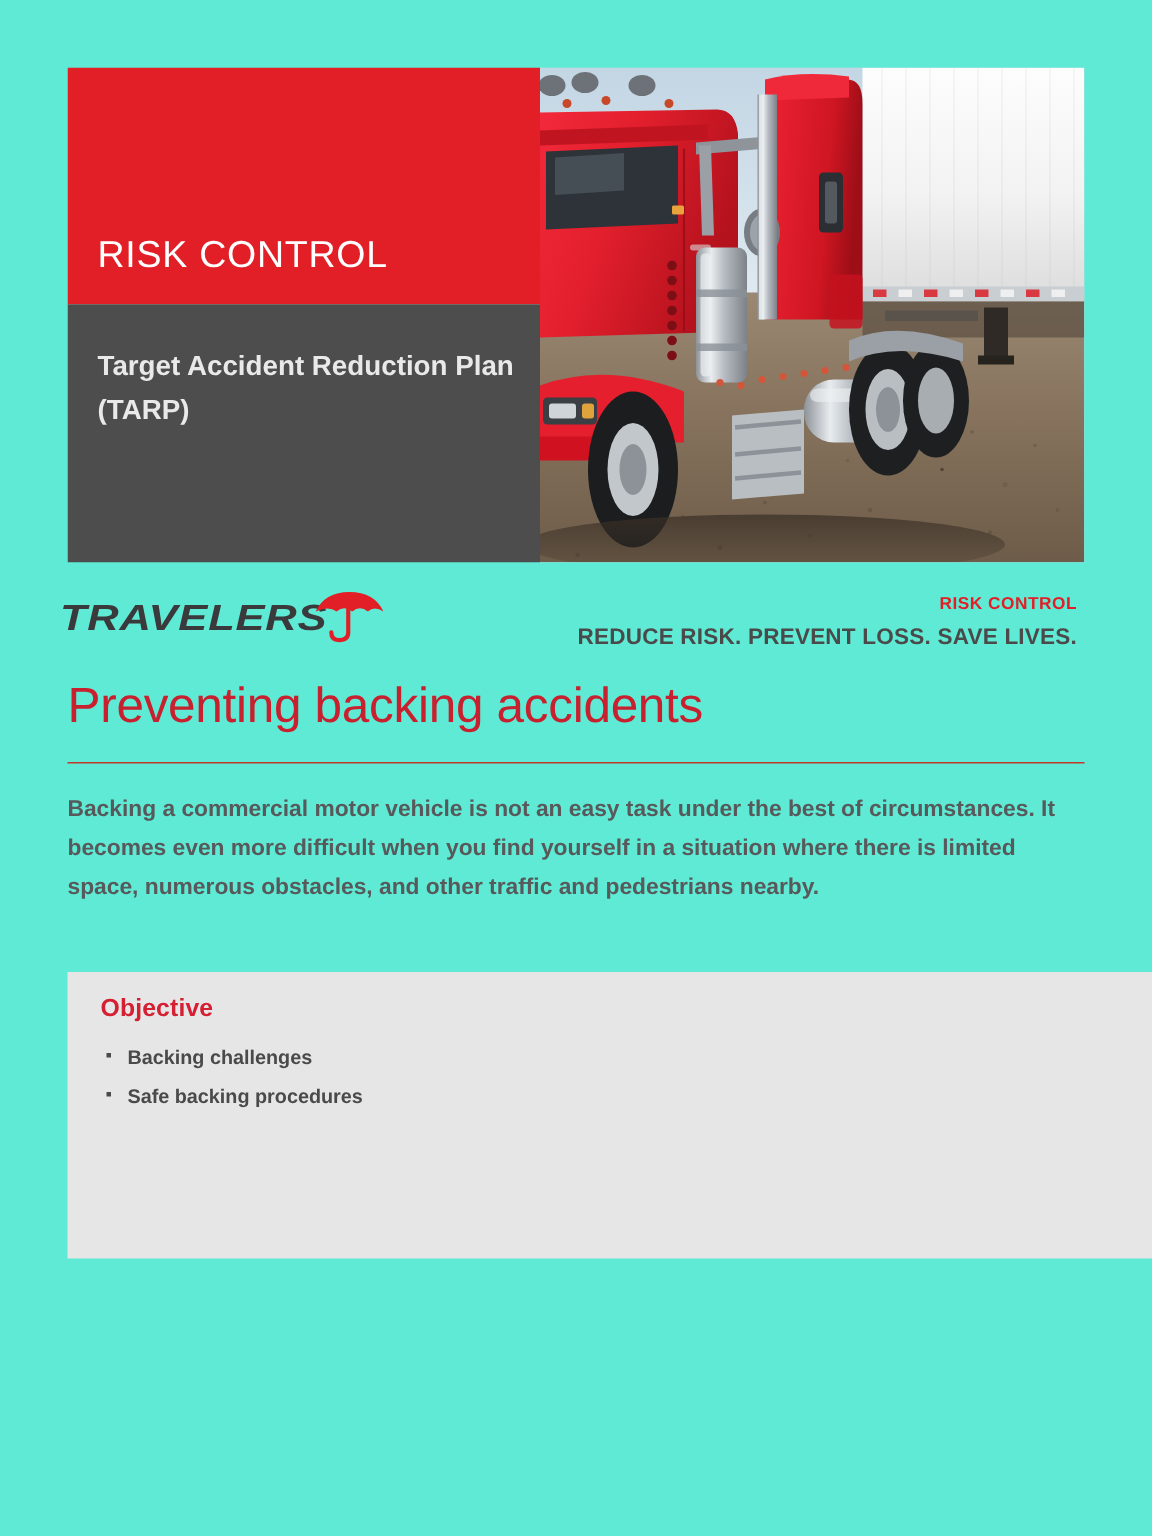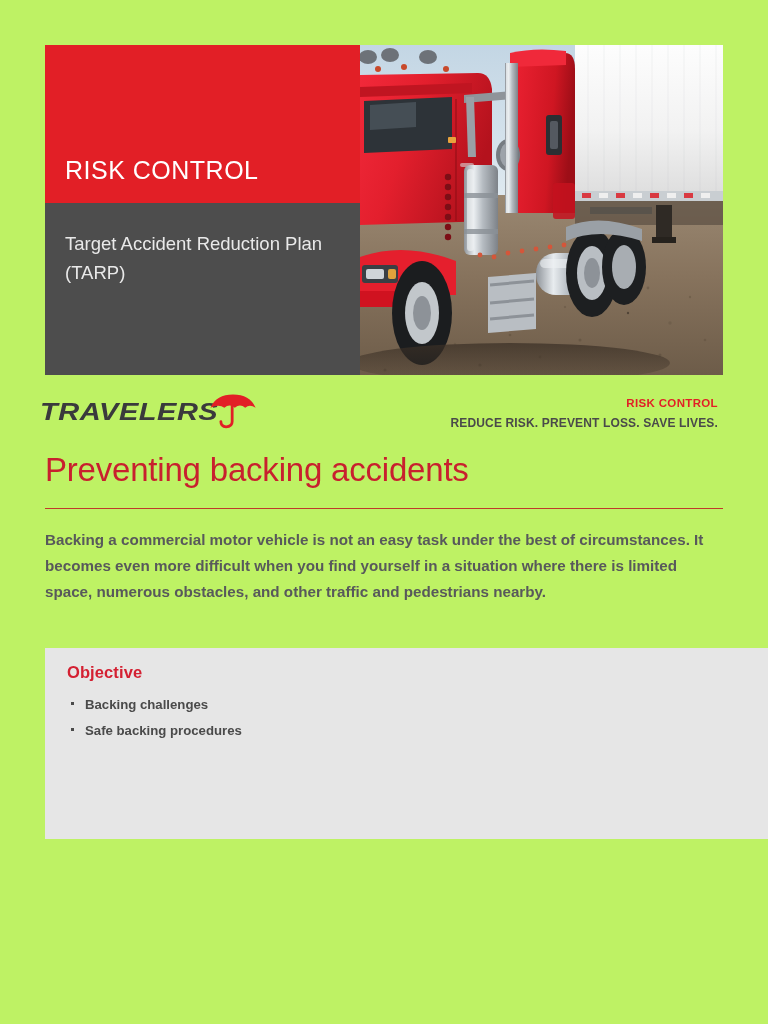--- a/index.html
+++ b/index.html
@@ -11,21 +11,21 @@
     width: 768px;
     height: 1024px;
     background: #ffffff;
     font-family: "Liberation Sans", sans-serif;
     overflow: hidden;
   }
   .page {
     position: relative;
     width: 768px;
     height: 1024px;
-    background: #bef264;
+    background: #5eead4;
   }
 
   
   .hero {
     position: absolute;
     left: 45px;
     top: 45px;
     width: 678px;
     height: 330px;
     display: flex;
@@ -59,21 +59,21 @@
     position: relative;
   }
   .hero-subtitle {
     position: absolute;
     left: 20px;
     top: 27px;
     right: 14px;
     color: #e9e9e9;
     font-size: 18.5px;
     line-height: 1.55;
-    font-weight: 400;
+    font-weight: 700;
   }
 
   
   .hero-photo {
     flex: 1 1 auto;
     position: relative;
     overflow: hidden;
     background: #cddbe6;
   }
   .hero-photo svg {
@@ -105,21 +105,21 @@
   }
   .brand-risk {
     color: #e21f26;
     font-size: 11.5px;
     font-weight: bold;
     letter-spacing: 0.35px;
     line-height: 1.35;
   }
   .brand-tag {
     color: #4a4a4a;
-    font-size: 12px;
+    font-size: 15px;
     font-weight: bold;
     letter-spacing: 0.15px;
     line-height: 1.35;
     margin-top: 3px;
   }
 
   
   .doc-title {
     position: absolute;
     left: 45px;

